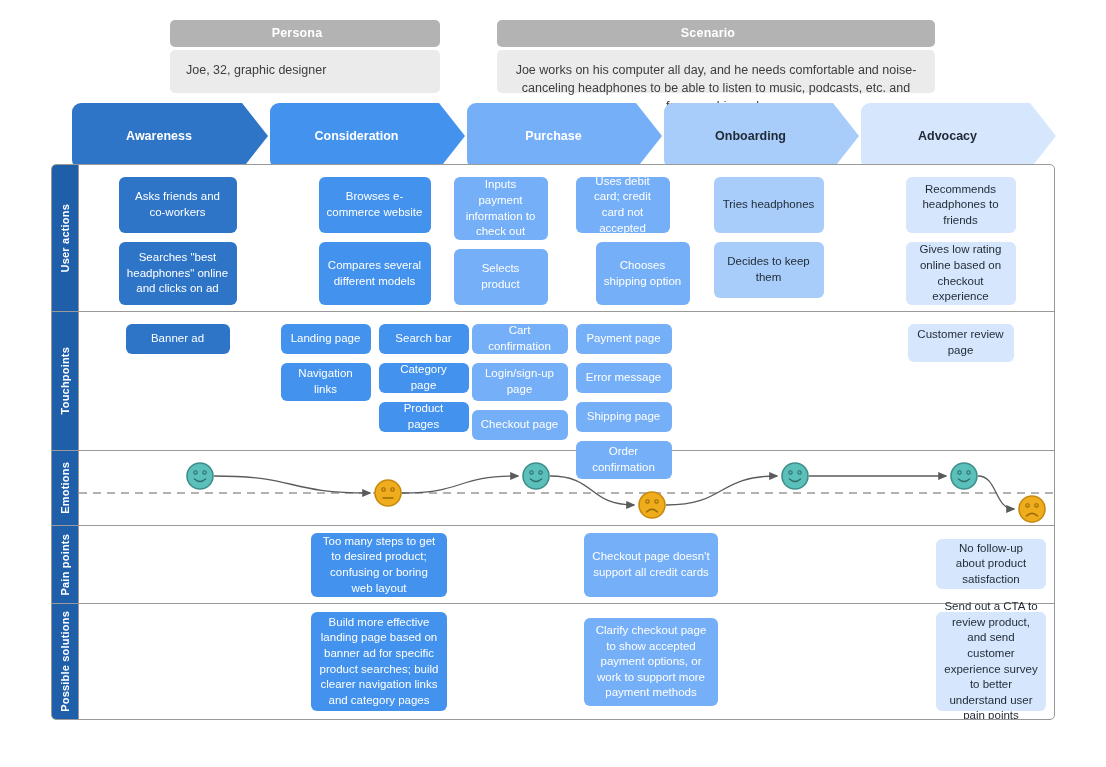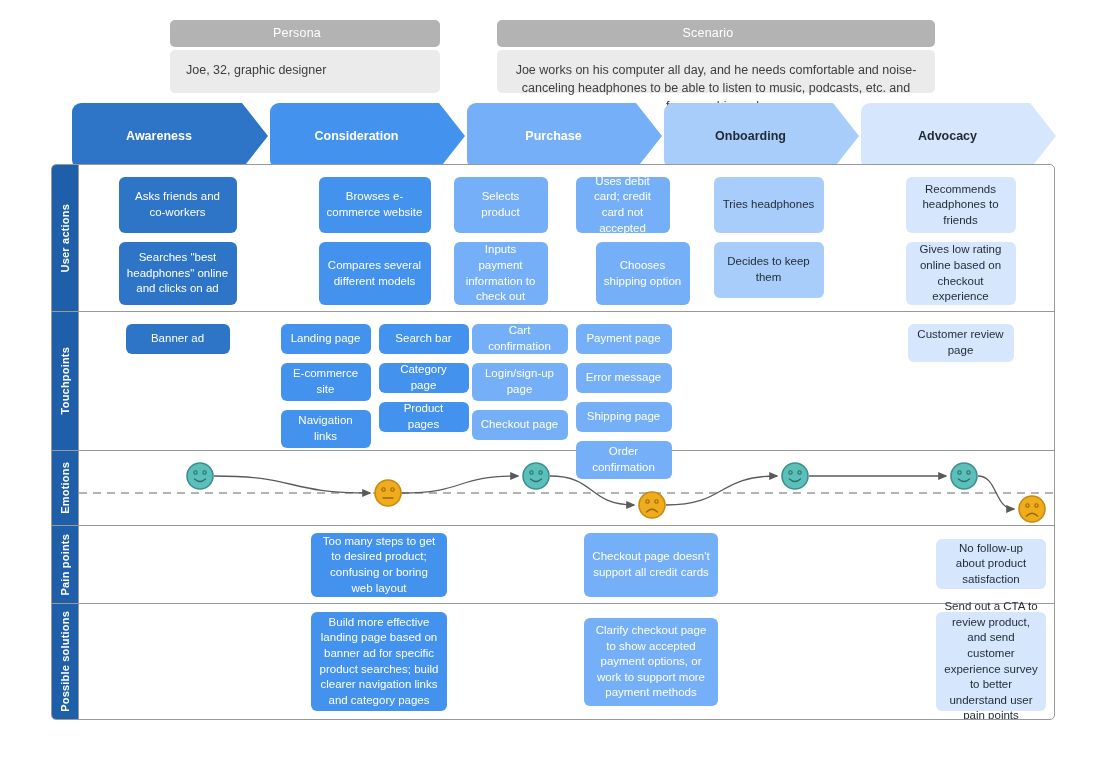--- a/index.html
+++ b/index.html
@@ -24,21 +24,21 @@
     width: 1106px;
     height: 100px;
   }
   .summary-card {
     position: absolute;
     box-sizing: border-box;
   }
   .summary-head {
     background: #b3b3b3;
     color: #ffffff;
-    font-weight: normal;
+    font-weight: bold;
     font-size: 12.5px;
     text-align: center;
     border-radius: 5px;
     padding: 6px 16px 7px 0;
     letter-spacing: .2px;
   }
   .summary-body {
     background: #ebebeb;
     border-radius: 5px;
     margin-top: 3px;
@@ -210,22 +210,22 @@
           </div>
         </div>
         <div class="cell" style="width: 197px; flex: 0 0 197px;">
           <div class="subcol">
             <div class="card" style="width: 112px; height: 56px; background: rgb(67, 146, 238); color: rgb(255, 255, 255);">Browses e-commerce website</div>
             <div class="card" style="width: 112px; height: 63px; background: rgb(67, 146, 238); color: rgb(255, 255, 255);">Compares several different models</div>
           </div>
         </div>
         <div class="cell two-col" style="width: 197px; flex: 0 0 197px;">
           <div class="subcol">
+            <div class="card" style="width: 94px; height: 63px; background: rgb(117, 175, 248); color: rgb(255, 255, 255);">Inputs payment information to check out</div>
             <div class="card" style="width: 94px; height: 56px; background: rgb(117, 175, 248); color: rgb(255, 255, 255);">Selects product</div>
-            <div class="card" style="width: 94px; height: 63px; background: rgb(117, 175, 248); color: rgb(255, 255, 255);">Inputs payment information to check out</div>
           </div>
           <div class="subcol">
             <div class="card" style="width: 94px; height: 56px; background: rgb(117, 175, 248); color: rgb(255, 255, 255);">Uses debit card; credit card not accepted</div>
             <div class="card" style="width: 94px; height: 63px; background: rgb(117, 175, 248); color: rgb(255, 255, 255); margin-left: 40px;">Chooses shipping option</div>
           </div>
         </div>
         <div class="cell" style="width: 197px; flex: 0 0 197px;">
           <div class="subcol">
             <div class="card" style="width: 110px; height: 56px; background: rgb(168, 205, 251); color: rgb(31, 41, 51);">Tries headphones</div>
             <div class="card" style="width: 110px; height: 56px; background: rgb(168, 205, 251); color: rgb(31, 41, 51);">Decides to keep them</div>
@@ -245,21 +245,20 @@
       </div>
       <div class="row-cells">
         <div class="cell" style="width: 197px; flex: 0 0 197px;">
           <div class="subcol">
             <div class="card" style="width: 104px; height: 30px; background: rgb(46, 117, 200); color: rgb(255, 255, 255);">Banner ad</div>
           </div>
         </div>
         <div class="cell two-col" style="width: 197px; flex: 0 0 197px;">
           <div class="subcol">
             <div class="card" style="width: 90px; height: 30px; background: rgb(67, 146, 238); color: rgb(255, 255, 255);">Landing page</div>
-            <div class="card" style="width: 90px; height: 38px; background: rgb(67, 146, 238); color: rgb(255, 255, 255);">E-commerce site</div>
             <div class="card" style="width: 90px; height: 38px; background: rgb(67, 146, 238); color: rgb(255, 255, 255);">Navigation links</div>
           </div>
           <div class="subcol">
             <div class="card" style="width: 90px; height: 30px; background: rgb(67, 146, 238); color: rgb(255, 255, 255);">Search bar</div>
             <div class="card" style="width: 90px; height: 30px; background: rgb(67, 146, 238); color: rgb(255, 255, 255);">Category page</div>
             <div class="card" style="width: 90px; height: 30px; background: rgb(67, 146, 238); color: rgb(255, 255, 255);">Product pages</div>
           </div>
         </div>
         <div class="cell two-col" style="width: 197px; flex: 0 0 197px;">
           <div class="subcol">

